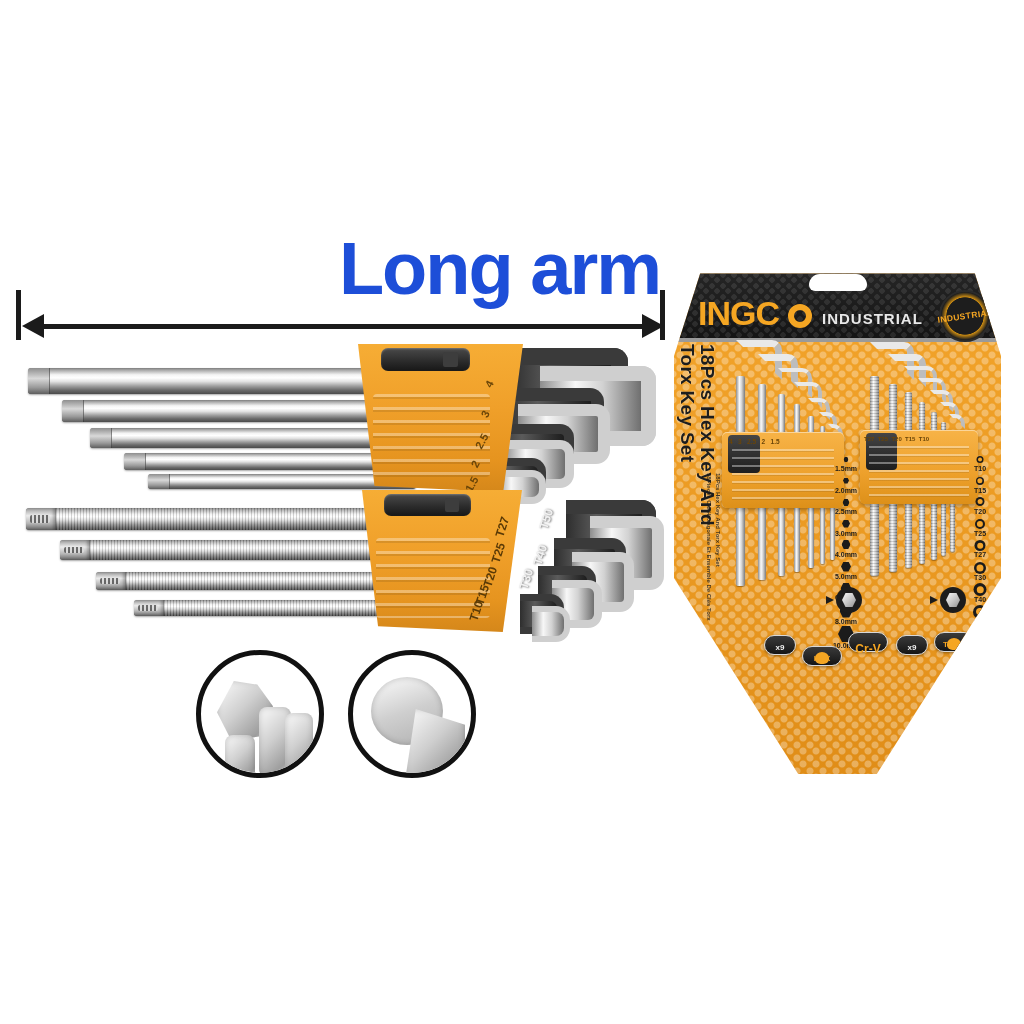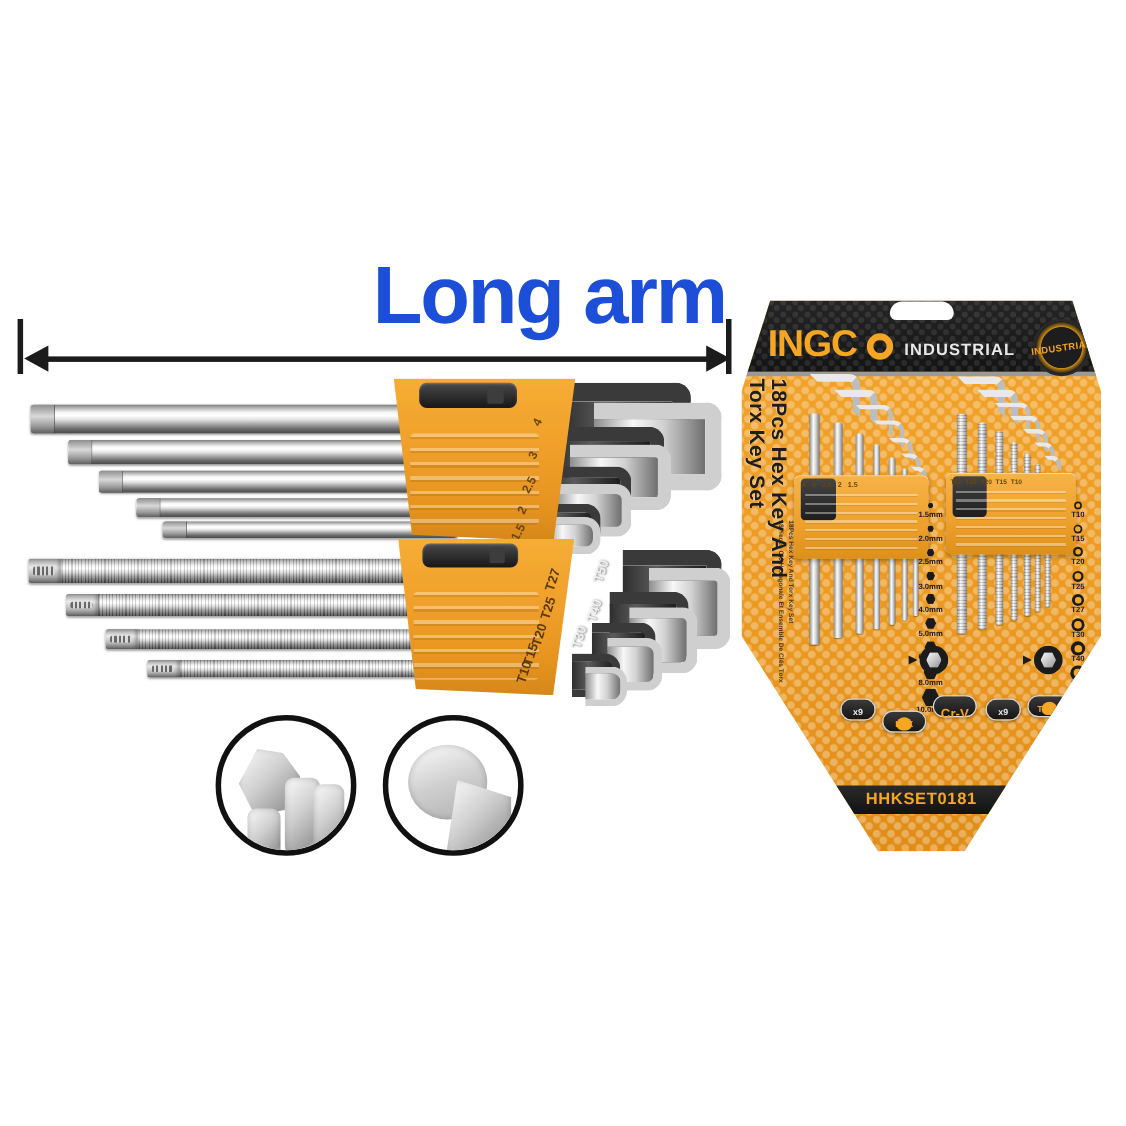--- a/index.html
+++ b/index.html
@@ -620,18 +620,15 @@
         <div class="bt" style="top:10px;">Cr-V</div>
         </div>
       <div class="badge small" style="left:222px; top:377px;">
         <div class="bl">x9</div>
         </div>
       <div class="badge" style="left:260px; top:374px;">
         <div class="skull"></div>
         <div class="bl am">TORX</div>
         </div>
 
-      <div id="model-bar">
-        <span>HHKSET0181</span>
-      </div>
     </div>
   </div>
 </div>
 
 </body></html>

